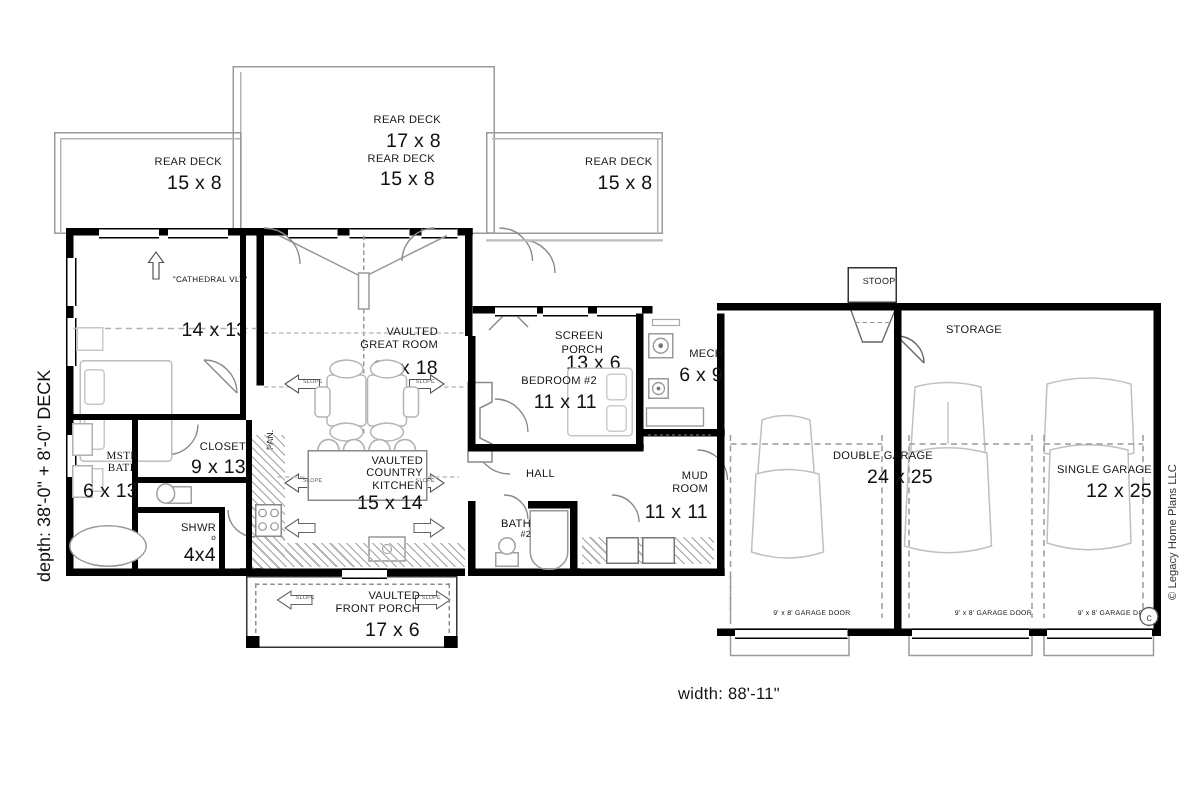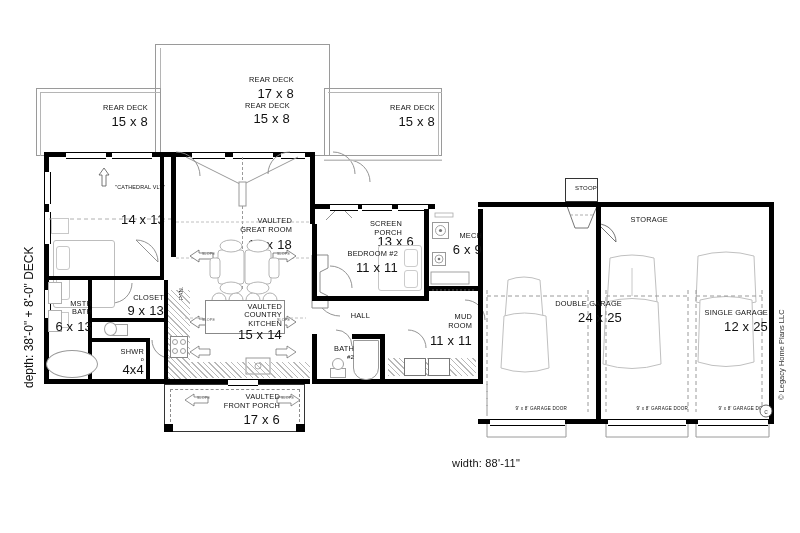--- a/index.html
+++ b/index.html
@@ -212,21 +212,21 @@
   <div class="wall" style="left:146px; top:338px; width:4px; height:46px;"></div>
   <div class="wall" style="left:88px; top:318px; width:80px; height:4px;"></div>
   <div class="wall" style="left:164px; top:280px; width:4px; height:104px;"></div>
 
   <div class="fix" style="left:48px; top:282px; width:14px; height:22px; border-color:#b0b0b0;"></div>
   <div class="fix" style="left:48px; top:310px; width:14px; height:22px; border-color:#b0b0b0;"></div>
   <div class="oval" style="left:46px; top:350px; width:52px; height:28px; border-color:#9a9a9a;"></div>
   <div class="fix" style="left:110px; top:324px; width:18px; height:12px; border-color:#a0a0a0;"></div>
   <div class="circ" style="left:104px; top:322px; width:13px; height:14px; border-color:#a0a0a0;"></div>
 
-  <div class="lbl room-name" style="left:48px; top:300px; width:44px;">MSTR
+  <div class="lbl room-name" style="left:48px; top:300px; width:44px;font-family:Liberation Serif, serif;">MSTR
 BATH</div>
   <div class="lbl room-dim" style="left:48px; top:320px; width:44px;">6 x 13</div>
   <div class="lbl room-name" style="left:104px; top:294px; width:60px;">CLOSET</div>
   <div class="lbl room-dim" style="left:104px; top:304px; width:60px;">9 x 13</div>
   <div class="lbl room-name" style="left:96px; top:348px; width:48px;">SHWR</div>
   <div class="lbl tiny" style="left:96px; top:357px; width:48px;">o</div>
   <div class="lbl room-dim" style="left:96px; top:363px; width:48px;">4x4</div>
   <div class="rot-left" style="left:178px; top:300px; font-size:6px;">PAN.</div>
 
   <div class="lbl room-name" style="left:192px; top:217px; width:100px; line-height:1.18;">VAULTED

